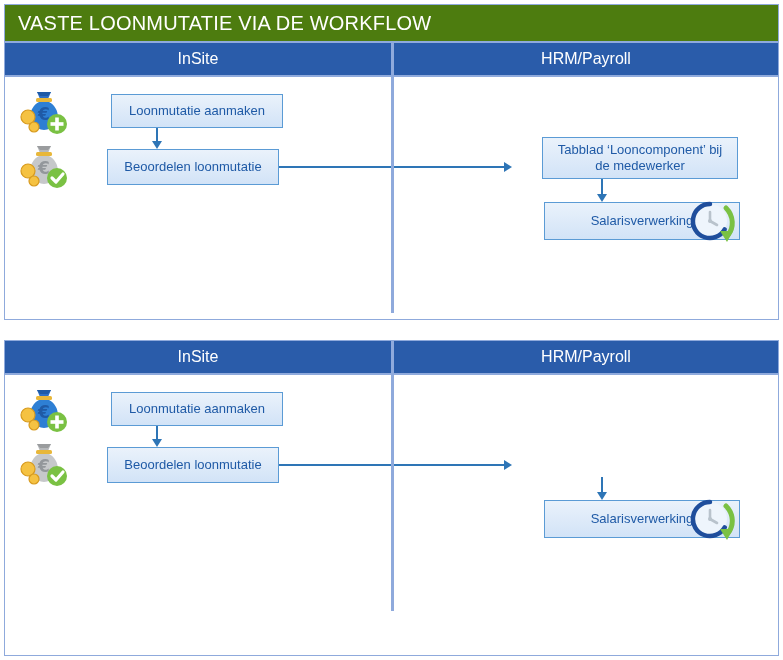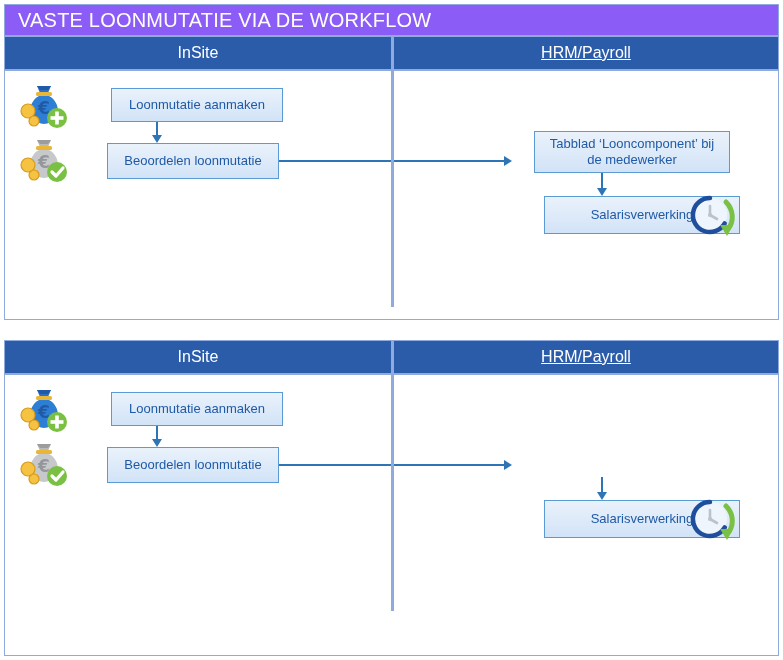--- a/index.html
+++ b/index.html
@@ -25,22 +25,22 @@
     position: absolute;
     left: 4px;
     width: 775px;
     box-sizing: border-box;
     border: 1px solid #8faadc;
   }
   .panel-1 { top: 4px;  height: 316px; }
   .panel-2 { top: 340px; height: 316px; }
 
   .panel-title {
-    height: 32px;
-    background: #8b5cf6;
+    height: 38px;
+    background: #4d7c0f;
     color: #ffffff;
     font-size: 20px;
     letter-spacing: 0.2px;
     display: flex;
     align-items: center;
     padding-left: 13px;
     box-sizing: border-box;
     border-bottom: 2px solid #8faadc;
   }
 
@@ -52,21 +52,21 @@
   }
   .col-head {
     color: #ffffff;
     font-size: 16px;
     display: flex;
     align-items: center;
     justify-content: center;
     box-sizing: border-box;
   }
   .col-head.left  { width: 389px; border-right: 3px solid #8faadc; }
-  .col-head.right { flex: 1 1 auto; text-decoration: underline; }
+  .col-head.right { flex: 1 1 auto; }
 
   .body-row {
     display: flex;
     height: calc(100% - 78px);
     background: #ffffff;
     position: relative;
   }
   .body-col {
     position: relative;
     box-sizing: border-box;
@@ -90,21 +90,21 @@
     justify-content: center;
     padding: 0 6px;
     margin-left: 40px;
   }
 
   
   .box-create  { left: 66px; top: 17px;  width: 172px; height: 34px; }
   .box-review  { left: 62px; top: 72px;  width: 172px; height: 36px; }
 
   
-  .box-tab     { left: 100px; top: 60px;  width: 196px; height: 42px; }
+  .box-tab     { left: 108px; top: 60px;  width: 196px; height: 42px; }
   .box-salary  { left: 110px; top: 125px; width: 196px; height: 38px; }
 
   
   .arrow-v {
     position: absolute;
     width: 2px;
     background: #2e75b6;
   }
   .arrow-v::after {
     content: "";

